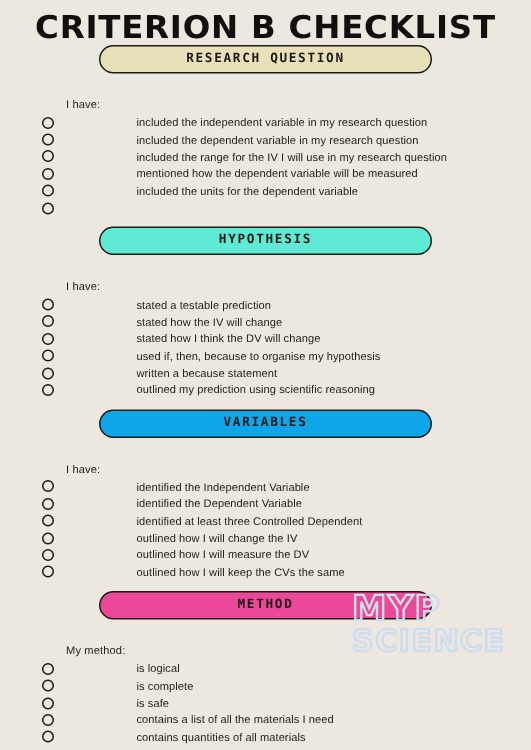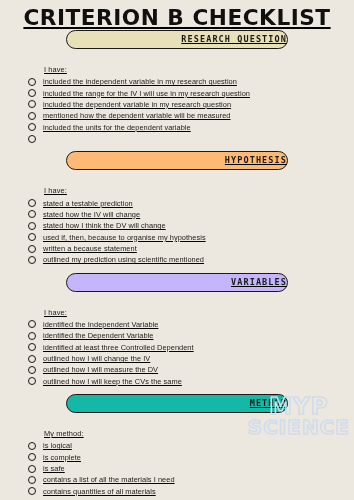--- a/index.html
+++ b/index.html
@@ -13,21 +13,20 @@
     font-family: "Liberation Sans", sans-serif;
     overflow: hidden;
     position: relative;
   }
   .page {
     position: relative;
     width: 354px;
     height: 444px;
     box-sizing: border-box;
     padding: 0;
-    text-decoration: underline;
   }
   .doc-title {
     text-align: center;
     font-family: "DejaVu Sans", sans-serif;
     font-size: 21px;
     font-weight: bold;
     letter-spacing: 0.5px;
     color: #12100e;
     margin: 0;
     padding-top: 6px;
@@ -38,70 +37,71 @@
     margin: 0;
   }
   .pill {
     width: 222px;
     margin: 0 auto;
     box-sizing: border-box;
     border: 1.3px solid #1c1a17;
     border-radius: 11px;
     height: 19px;
     line-height: 17px;
-    text-align: right;
+    text-align: center;
     font-family: "DejaVu Sans Mono", monospace;
     font-size: 8.5px;
     font-weight: bold;
     letter-spacing: 1.1px;
     color: #1c1a17;
   }
   .pill-research { background: #e8e0b8; }
-  .pill-hypothesis { background: #fdba74; }
-  .pill-variables { background: #c4b5fd; }
-  .pill-method { background: #14b8a6; }
+  .pill-hypothesis { background: #5eead4; }
+  .pill-variables { background: #0ea5e9; }
+  .pill-method { background: #ec4899; }
 
   .lead {
     font-size: 7.4px;
     color: #1d1b18;
     margin: 16px 0 2px 44px;
     letter-spacing: 0.1px;
   }
   ul.checklist {
     list-style: none;
     margin: 0;
     padding: 0 0 0 28px;
   }
   ul.checklist li {
     display: flex;
     align-items: center;
     height: 11.4px;
     font-size: 7.4px;
     color: #1d1b18;
     letter-spacing: 0.05px;
+    gap: 48px;
   }
   .cb {
     width: 8px;
     height: 8px;
     min-width: 8px;
     border: 1.1px solid #1a1815;
     border-radius: 50%;
     background: transparent;
     margin-right: 7px;
     box-sizing: border-box;
   }
   .item-label { white-space: nowrap; }
 
   .sec-gap { height: 7px; }
 
   .watermark {
     position: absolute;
-    right: 4px;
+    right: 17px;
     bottom: 8px;
-    text-align: center;
+    text-align: left;
     font-family: "DejaVu Sans", sans-serif;
     font-weight: bold;
     line-height: 0.92;
     color: transparent;
     -webkit-text-stroke: 1.6px #cfdcec;
     letter-spacing: 1px;
     pointer-events: none;
     user-select: none;
   }
   .wm-1 { font-size: 23px; }
@@ -117,25 +117,25 @@
   <div class="section">
     <div class="pill pill-research">RESEARCH QUESTION</div>
     <div class="lead">I have:</div>
     <ul class="checklist">
       <li>
           <span class="cb"></span>
           <span class="item-label">included the independent variable in my research question</span>
         </li>
       <li>
           <span class="cb"></span>
+          <span class="item-label">included the dependent variable in my research question</span>
+        </li>
+      <li>
+          <span class="cb"></span>
           <span class="item-label">included the range for the IV I will use in my research question</span>
-        </li>
-      <li>
-          <span class="cb"></span>
-          <span class="item-label">included the dependent variable in my research question</span>
         </li>
       <li>
           <span class="cb"></span>
           <span class="item-label">mentioned how the dependent variable will be measured</span>
         </li>
       <li>
           <span class="cb"></span>
           <span class="item-label">included the units for the dependent variable</span>
         </li>
       <li>
@@ -165,21 +165,21 @@
       <li>
           <span class="cb"></span>
           <span class="item-label">used if, then, because to organise my hypothesis</span>
         </li>
       <li>
           <span class="cb"></span>
           <span class="item-label">written a because statement</span>
         </li>
       <li>
           <span class="cb"></span>
-          <span class="item-label">outlined my prediction using scientific mentioned</span>
+          <span class="item-label">outlined my prediction using scientific reasoning</span>
         </li>
     </ul>
   </div>
 
   <div class="sec-gap"></div>
 
   <div class="section">
     <div class="pill pill-variables">VARIABLES</div>
     <div class="lead">I have:</div>
     <ul class="checklist">

